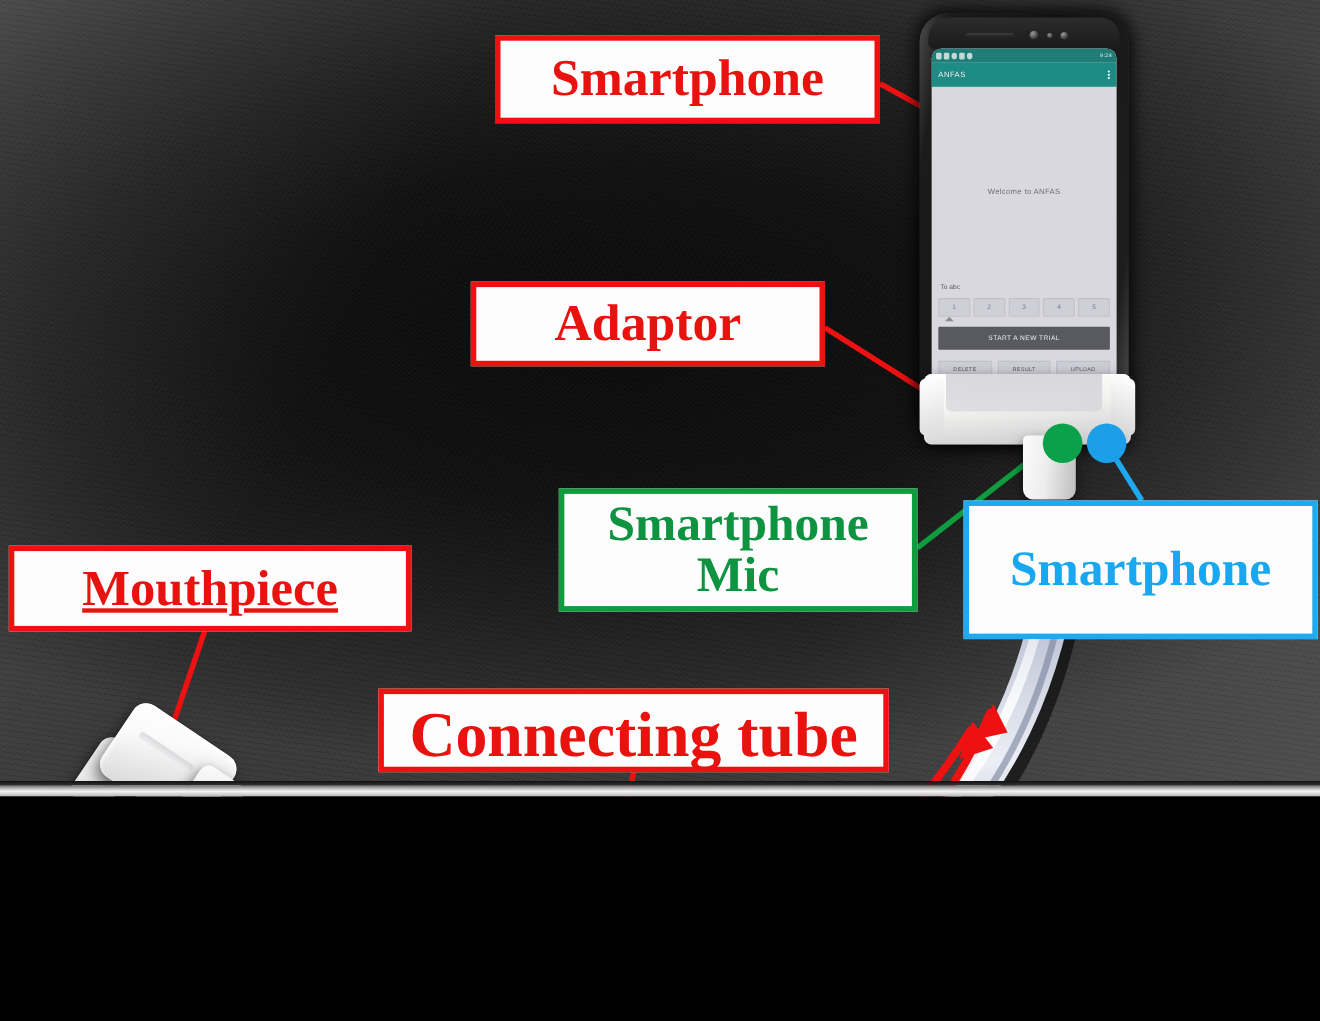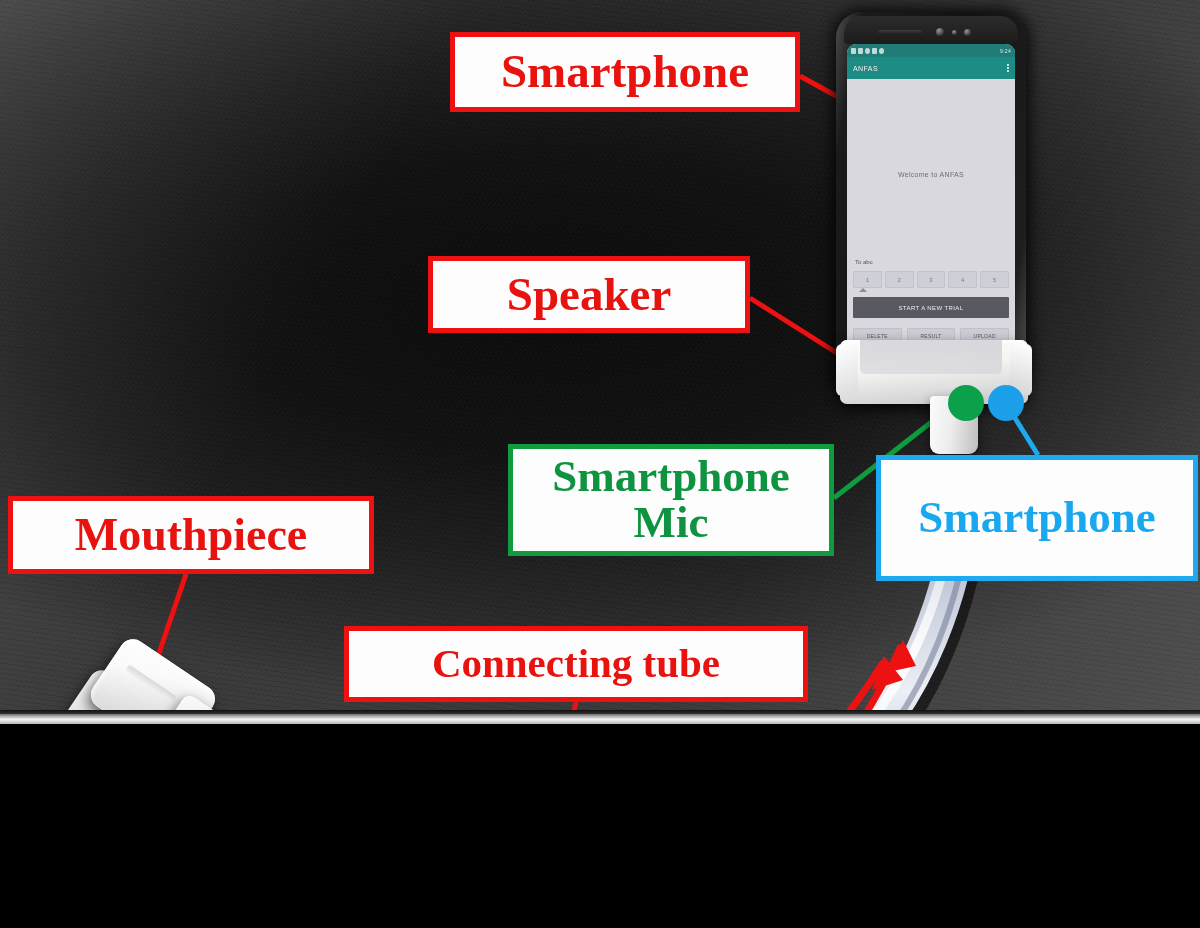--- a/index.html
+++ b/index.html
@@ -123,22 +123,22 @@
      display:flex;flex-direction:column;align-items:center;justify-content:center;
      line-height:1.02;font-weight:bold;text-align:center;}
   .label.red{border:5px solid #ee1111;color:#e8120f;}
   .label.green{border:5px solid #0e9c3f;color:#0e9440;}
   .label.blue{border:5px solid #1eaaf0;color:#19a8ef;}
 
   #lbl-smartphone{left:450px;top:32px;width:350px;height:80px;font-size:47px;}
   #lbl-adaptor{left:428px;top:256px;width:322px;height:77px;font-size:47px;}
   #lbl-mic{left:508px;top:444px;width:326px;height:112px;font-size:45px;}
   #lbl-speaker{left:876px;top:455px;width:322px;height:126px;font-size:45px;}
-  #lbl-mouthpiece{left:8px;top:496px;width:366px;height:78px;font-size:46px;}
-  #lbl-tube{left:344px;top:626px;width:464px;height:76px;font-size:41px;}
+  #lbl-mouthpiece{left:8px;top:496px;width:366px;height:78px;font-size:46px;text-decoration:underline;}
+  #lbl-tube{left:344px;top:626px;width:464px;height:76px;font-size:58px;justify-content:flex-end;}
   #lbl-acoustic{left:928px;top:736px;width:268px;height:142px;font-size:45px;}
 
   .dot{position:absolute;border-radius:50%;}
   #dot-mic{left:948px;top:385px;width:36px;height:36px;background:#0ba04a;}
   #dot-spk{left:988px;top:385px;width:36px;height:36px;background:#1b9fe8;}
 </style>
 </head>
 <body>
 
 <div id="stage">
@@ -270,21 +270,21 @@
   </div>
 
   <div class="dot" id="dot-mic"></div>
   <div class="dot" id="dot-spk"></div>
 
   <div class="label red" id="lbl-smartphone">
     <span>Smartphone</span>
   </div>
 
   <div class="label red" id="lbl-adaptor">
-    <span>Speaker</span>
+    <span>Adaptor</span>
   </div>
 
   <div class="label green" id="lbl-mic">
     <span>Smartphone</span>
     <span>Mic</span>
   </div>
 
   <div class="label blue" id="lbl-speaker">
     <span>Smartphone</span>
   </div>

